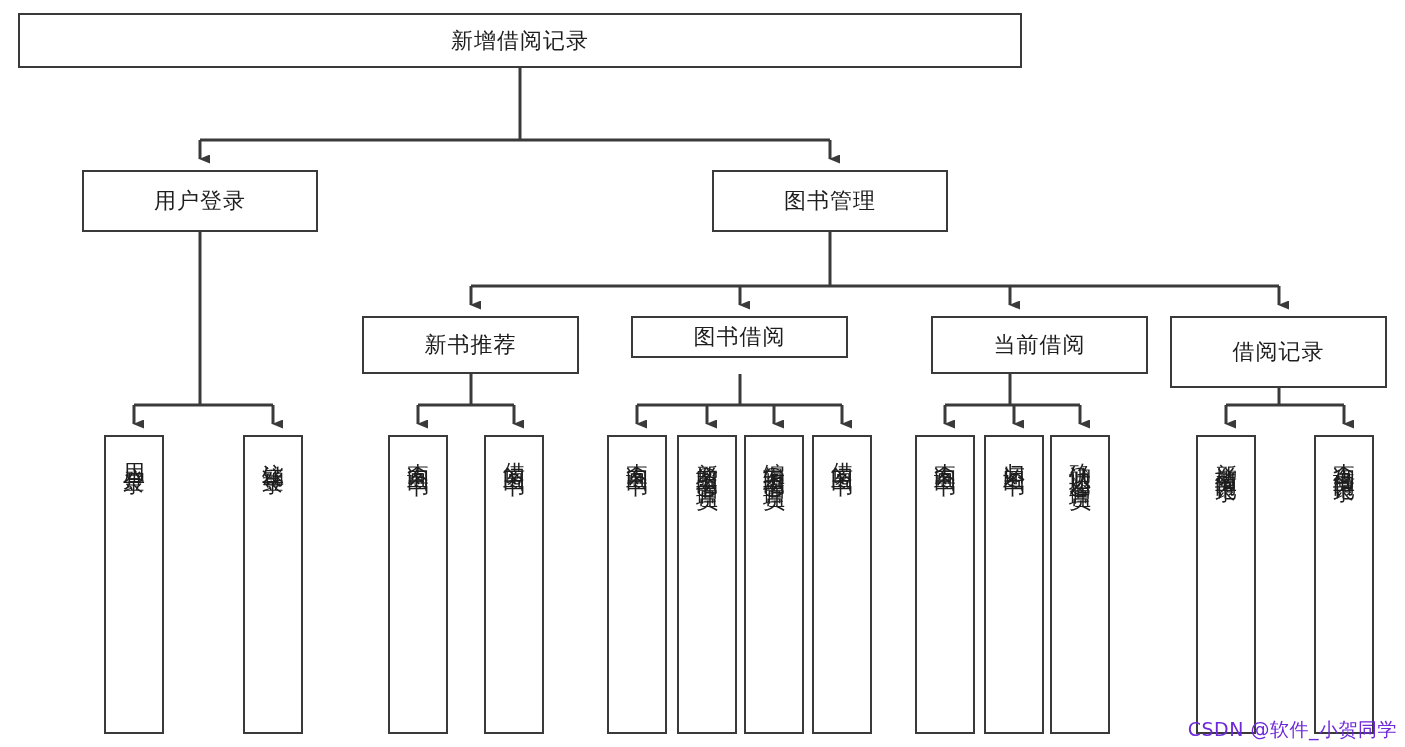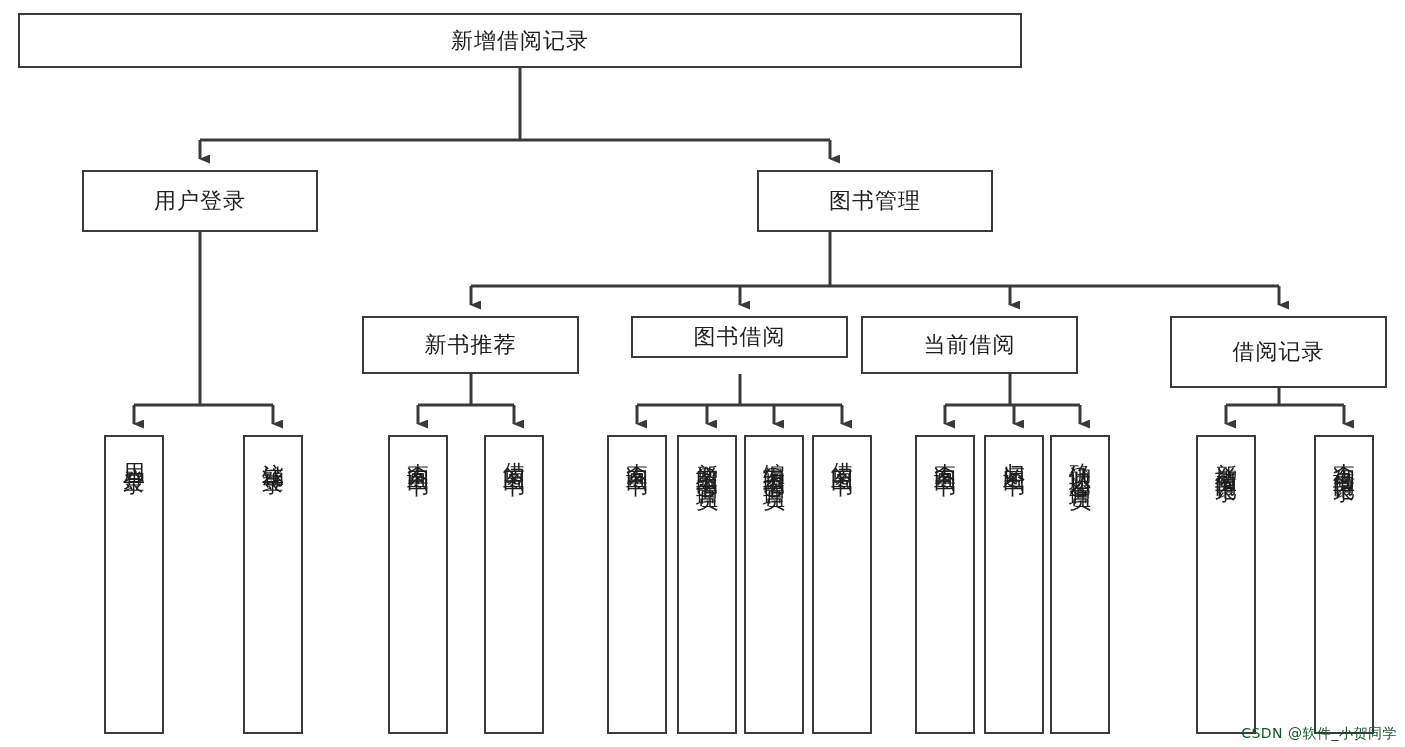--- a/index.html
+++ b/index.html
@@ -59,22 +59,22 @@
     text-orientation: upright;
     font-size: 22px;
     letter-spacing: 4px;
     line-height: 1;
     white-space: nowrap;
   }
   #watermark {
     position: absolute;
     right: 8px;
     bottom: 4px;
-    font-size: 14px;
-    color: #14532d;
+    font-size: 19px;
+    color: #6d28d9;
     letter-spacing: 0.5px;
     white-space: nowrap;
     user-select: none;
   }
 </style>
 </head>
 <body>
 
 <div id="canvas">
   <svg class="edges" viewBox="0 0 1405 747">
@@ -120,30 +120,30 @@
       </g>
   </svg>
 
   <div id="node-layer">
       <div class="node horiz root" style="left: 18px; top: 13px; width: 1004px; height: 55px;">
         <span class="label">新增借阅记录</span>
       </div>
       <div class="node horiz" style="left: 82px; top: 170px; width: 236px; height: 62px;">
         <span class="label">用户登录</span>
       </div>
-      <div class="node horiz" style="left: 712px; top: 170px; width: 236px; height: 62px; margin-left: 45px;">
+      <div class="node horiz" style="left: 712px; top: 170px; width: 236px; height: 62px;">
         <span class="label">图书管理</span>
       </div>
       <div class="node horiz" style="left: 362px; top: 316px; width: 217px; height: 58px; align-items: center;">
         <span class="label">新书推荐</span>
       </div>
       <div class="node horiz" style="left: 631px; top: 316px; width: 217px; height: 42px;">
         <span class="label">图书借阅</span>
       </div>
-      <div class="node horiz" style="left: 861px; top: 316px; width: 217px; height: 58px;">
+      <div class="node horiz" style="left: 931px; top: 316px; width: 217px; height: 58px;">
         <span class="label">当前借阅</span>
       </div>
       <div class="node horiz" style="left: 1170px; top: 316px; width: 217px; height: 72px;">
         <span class="label">借阅记录</span>
       </div>
       <div class="node vert" style="left: 104px; top: 435px; width: 60px; height: 299px;">
         <span class="label">用户登录</span>
       </div>
       <div class="node vert" style="left: 243px; top: 435px; width: 60px; height: 299px;">
         <span class="label">注销登录</span>

